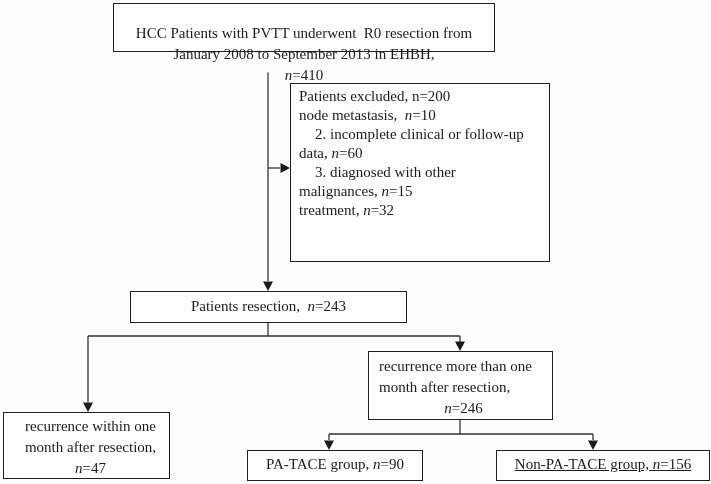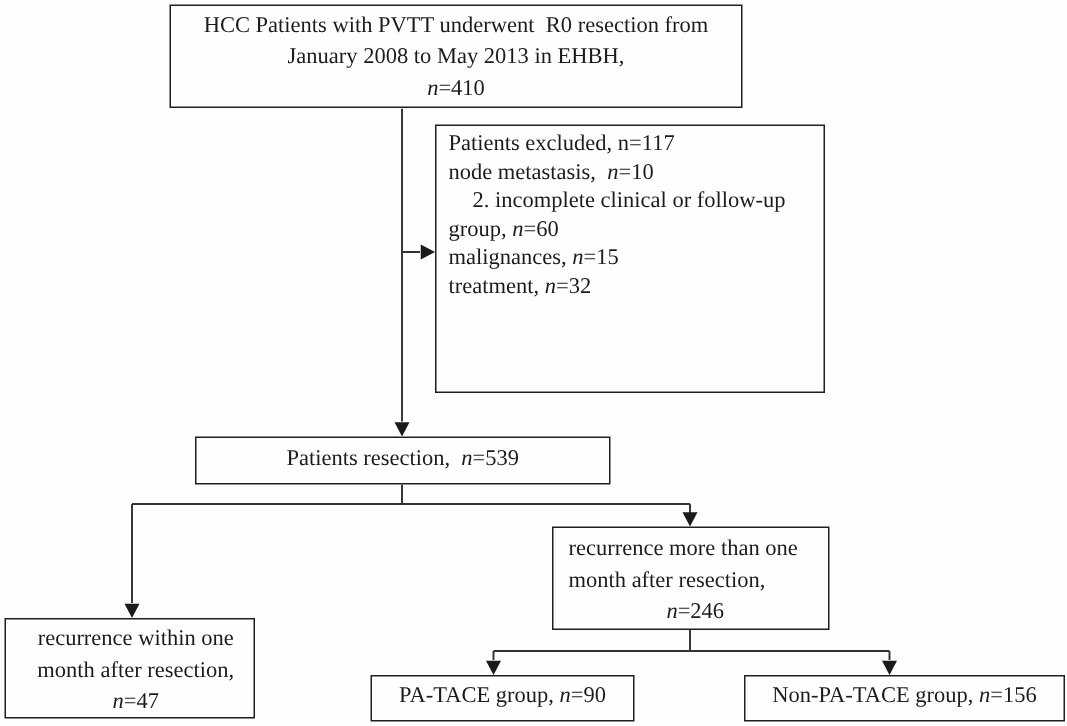--- a/index.html
+++ b/index.html
@@ -12,34 +12,34 @@
   .connectors path{stroke:#333333;stroke-width:1.3;fill:none;}
   .connectors polygon{fill:#1a1a1a;stroke:none;}
   .box{
     position:absolute;box-sizing:border-box;
     border:1.6px solid #1f1f1f;background:#fefefe;
   }
   .line{white-space:pre-wrap;line-height:20px;}
   .t-center{text-align:center;}
   .nvar{font-style:italic;}
   
-  .box-top{left:113px;top:3px;width:382px;height:69px;padding-top:3px;}
+  .box-top{left:113px;top:3px;width:382px;height:49px;padding-top:19px;}
   .box-top .line{line-height:21px;}
   .box-excluded{left:290px;top:83px;width:260px;height:179px;padding:3px 6px 0 8px;}
   .box-excluded .line{line-height:19px;}
   .box-excluded .indent{padding-left:16px;}
   .box-enrolled{left:130px;top:291px;width:277px;height:32px;}
   .box-enrolled .line{line-height:28px;}
   .box-early{left:3px;top:412px;width:167px;height:67px;padding:3px 4px 0 12px;}
   .box-early .line{line-height:21px;text-align:center;}
   .box-late{left:368px;top:351px;width:185px;height:69px;padding:4px 4px 12px 10px;}
   .box-late .line{line-height:21px;}
   .box-patace{left:247px;top:450px;width:176px;height:31px;}
   .box-patace .line{line-height:27px;}
-  .box-nonpatace{left:496px;top:450px;width:214px;height:31px;}
+  .box-nonpatace{left:496px;top:450px;width:214px;height:31px;text-decoration:underline;}
   .box-nonpatace .line{line-height:27px;}
 </style>
 </head>
 <body>
 
 <div class="canvas">
 
   <svg class="connectors" viewBox="0 0 711 484" xmlns="http://www.w3.org/2000/svg">
     <path d="M268 72.5 V281"></path>
     <polygon points="268,291 263,281.5 273,281.5"></polygon>
@@ -48,35 +48,36 @@
     <path d="M268 323 V336 M88 336 H460 M88 336 V402 M460 336 V342"></path>
     <polygon points="88,412 83,402.5 93,402.5"></polygon>
     <polygon points="460,351 455,341.5 465,341.5"></polygon>
     <path d="M460 420 V434 M329 434 H593 M329 434 V440 M593 434 V440"></path>
     <polygon points="329,450 324,440.5 334,440.5"></polygon>
     <polygon points="593,450 588,440.5 598,440.5"></polygon>
   </svg>
 
   <div class="box box-top">
     <div class="line t-center">HCC Patients with PVTT underwent  R0 resection from</div>
-    <div class="line t-center">January 2008 to May 2013 in EHBH,</div>
+    <div class="line t-center">January 2008 to September 2013 in EHBH,</div>
     <div class="line t-center"><i class="nvar">n</i><span>=410</span></div>
   </div>
 
   <div class="box box-excluded">
-    <div class="line">Patients excluded, n=117</div>
+    <div class="line">Patients excluded, n=200</div>
     <div class="line"><span>node metastasis,  </span><i class="nvar">n</i><span>=10</span></div>
     <div class="line indent">2. incomplete clinical or follow-up</div>
-    <div class="line"><span>group, </span><i class="nvar">n</i><span>=60</span></div>
+    <div class="line"><span>data, </span><i class="nvar">n</i><span>=60</span></div>
+    <div class="line indent">3. diagnosed with other</div>
     <div class="line"><span>malignances, </span><i class="nvar">n</i><span>=15</span></div>
     <div class="line"><span>treatment, </span><i class="nvar">n</i><span>=32</span></div>
   </div>
 
   <div class="box box-enrolled">
-    <div class="line t-center"><span>Patients resection,  </span><i class="nvar">n</i><span>=539</span></div>
+    <div class="line t-center"><span>Patients resection,  </span><i class="nvar">n</i><span>=243</span></div>
   </div>
 
   <div class="box box-early">
     <div class="line">recurrence within one</div>
     <div class="line">month after resection,</div>
     <div class="line t-center"><i class="nvar">n</i><span>=47</span></div>
   </div>
 
   <div class="box box-late">
     <div class="line">recurrence more than one</div>

